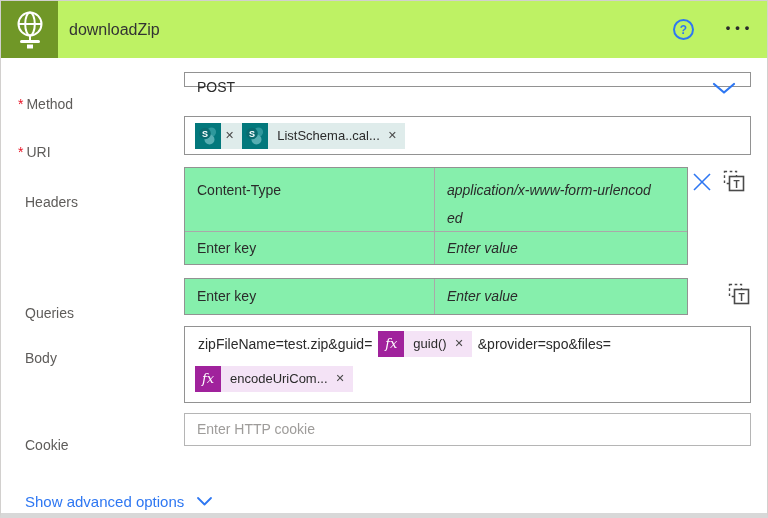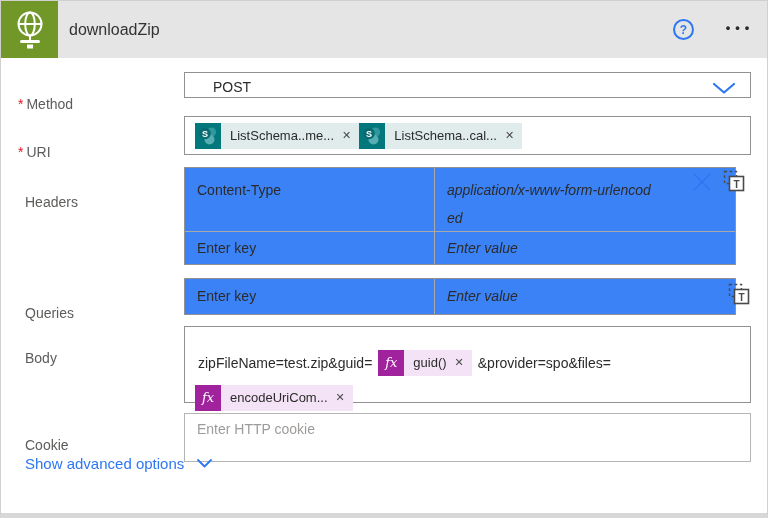--- a/index.html
+++ b/index.html
@@ -1,21 +1,21 @@
 <!DOCTYPE html>
 <html><head>
 <meta charset="utf-8">
 <style>
   * { margin:0; padding:0; box-sizing:border-box; }
   html,body { width:768px; height:518px; background:#fff; font-family:"Liberation Sans","DejaVu Sans",sans-serif; }
   #card { position:relative; width:768px; height:518px; background:#fff;
           border:1px solid #D2D0CE; border-bottom:5px solid #D8D8D8; overflow:hidden; }
 
   
-  .hdr { position:absolute; left:0; top:0; width:100%; height:57px; background:#e5e5e5; }
+  .hdr { position:absolute; left:0; top:0; width:100%; height:57px; background:#bef264; }
   .hdr-icon { position:absolute; left:0; top:0; width:57px; height:57px; background:#709727;
               display:flex; align-items:center; justify-content:center; }
   .hdr-title { position:absolute; left:68px; top:0; height:57px; line-height:57px;
                font-size:16px; color:#333; }
   .help-btn { position:absolute; left:672px; top:18px; width:21px; height:21px; border-radius:50%;
               border:2px solid #2E77F2; color:#2E77F2; font-size:12px; font-weight:bold;
               text-align:center; line-height:18px; cursor:pointer; }
   .more-btn { position:absolute; left:716px; top:19px; width:46px; height:20px; text-align:center;
               color:#2B2B2B; font-size:13px; font-weight:bold; letter-spacing:5px; cursor:pointer; }
 
@@ -25,43 +25,43 @@
   .lbl-method { left:17px; top:78px; }
   .lbl-uri    { left:17px; top:126px; }
   .lbl-headers{ left:24px; top:176px; }
   .lbl-queries{ left:24px; top:287px; }
   .lbl-body   { left:24px; top:332px; }
   .lbl-cookie { left:24px; top:419px; }
 
   
   .fieldbox { position:absolute; left:183px; width:567px; background:#fff;
               border:1px solid #929292; }
-  .method-field { top:71px; height:26px; line-height:29px; padding-left:28px;
+  .method-field { top:71px; height:15px; line-height:29px; padding-left:12px;
                   font-size:14px; color:#2B2B2B; cursor:pointer; }
   .method-chevron { position:absolute; right:14px; top:9px; }
   .uri-field { top:115px; height:39px; display:flex; align-items:center; padding:0 8px 0 10px; }
-  .body-field { top:325px; height:77px; padding:22px 10px; }
-  .cookie-field { top:412px; height:49px; line-height:31px; padding-left:12px;
+  .body-field { top:325px; height:77px; padding:3px 10px; }
+  .cookie-field { top:412px; height:33px; line-height:31px; padding-left:12px;
                   border-color:#B5B5B5; font-size:14px; }
   .placeholder { color:#9E9C9A; }
 
   
   .token { display:inline-flex; align-items:center; height:26px; flex:none; cursor:pointer; }
   .sp-token { background:#DFECEB; }
   .fx-token { background:#F4E3F6;text-align:center; }
   .tico { width:26px; height:26px; flex:none; display:flex; align-items:center; justify-content:center; }
   .fx-ico { background:#A0229C; color:#fff; font-family:"DejaVu Serif",serif; font-style:italic;
             font-size:13px; }
   .tlabel { padding:0 4px 0 9px; font-size:13px; color:#2B2B2B; white-space:nowrap; }
   .tclose { padding:0 8px 0 4px; font-size:11px; color:#4A4A4A; }
   .plain-txt { font-size:14px; color:#2B2B2B; white-space:nowrap; margin:0 3px; }
   .bline { display:flex; align-items:center; gap:3px; height:27px; margin-bottom:8px; }
 
   
-  .kvtable { position:absolute; left:183px; width:552px; border:1px solid #929292; background:#3b82f6; }
+  .kvtable { position:absolute; left:183px; width:504px; border:1px solid #929292; background:#86efac; }
   .headers-table { top:166px; }
   .queries-table { top:277px; }
   .kvrow { display:flex; }
   .kvrow + .kvrow { border-top:1px solid #A9A9A9; }
   .kvcell { font-size:14px; color:#2B2B2B; }
   .kvcell.key { width:249px; padding:0 12px; }
   .kvcell.val { width:253px; border-left:1px solid #A9A9A9; padding:0 30px 0 12px;font-style:italic; }
   .row-tall { height:63px; }
   .row-tall .kvcell { padding-top:8px; line-height:28px; }
   .row-tall .val { word-break:break-all; }
@@ -70,21 +70,21 @@
   .qrow { height:35px; }
   .qrow .kvcell { line-height:34px; }
 
   
   .del-x { position:absolute; left:690px; top:170px; width:22px; height:22px; cursor:pointer; }
   .tmode { position:absolute; width:25px; height:25px; cursor:pointer; }
   .tmode-headers { left:721px; top:168px; }
   .tmode-queries { left:726px; top:281px; }
 
   
-  .adv-link { position:absolute; left:24px; top:454px; display:flex; align-items:center; gap:12px;
+  .adv-link { position:absolute; left:24px; top:492px; display:flex; align-items:center; gap:12px;
               color:#2E77F2; font-size:15px; cursor:pointer; }
 </style>
 </head>
 <body>
 
 <div id="card">
 
   <div class="hdr">
     <div class="hdr-icon">
       <svg width="40" height="44" viewBox="0 0 40 44">
@@ -118,21 +118,20 @@
   </div>
   <div class="fieldbox uri-field">
     <span class="token sp-token">
       <svg class="tico" width="26" height="26" viewBox="0 0 26 26">
         <rect x="0" y="0" width="26" height="26" fill="#03787C"></rect>
         <circle cx="16.5" cy="9" r="4.6" fill="#2E989C"></circle>
         <circle cx="14.5" cy="16.5" r="5" fill="#57AEB2"></circle>
         <circle cx="10" cy="10.5" r="5.8" fill="#0A6B70"></circle>
         <text x="10" y="13.8" text-anchor="middle" font-size="9" font-weight="bold" fill="#fff">S</text>
       </svg>
-      <span class="tlabel">ListSchema..me...</span>
       <span class="tclose">✕</span>
     </span>
     <span class="token sp-token">
       <svg class="tico" width="26" height="26" viewBox="0 0 26 26">
         <rect x="0" y="0" width="26" height="26" fill="#03787C"></rect>
         <circle cx="16.5" cy="9" r="4.6" fill="#2E989C"></circle>
         <circle cx="14.5" cy="16.5" r="5" fill="#57AEB2"></circle>
         <circle cx="10" cy="10.5" r="5.8" fill="#0A6B70"></circle>
         <text x="10" y="13.8" text-anchor="middle" font-size="9" font-weight="bold" fill="#fff">S</text>
       </svg>

